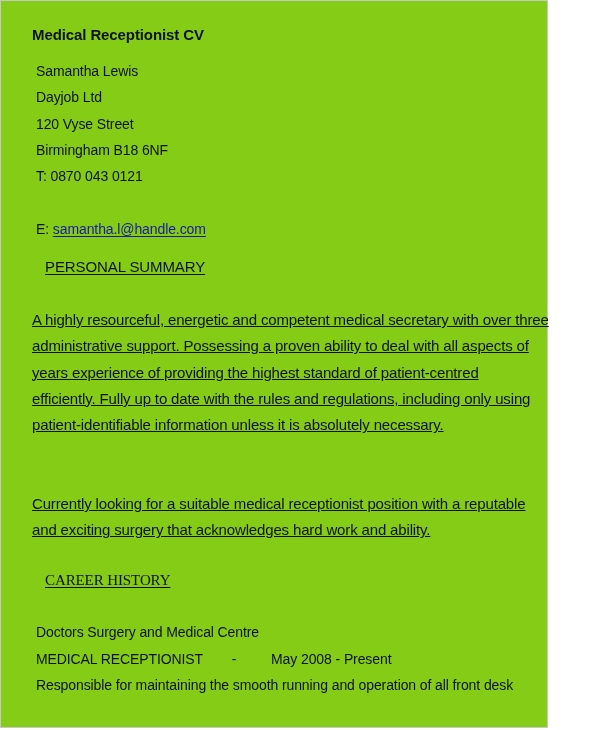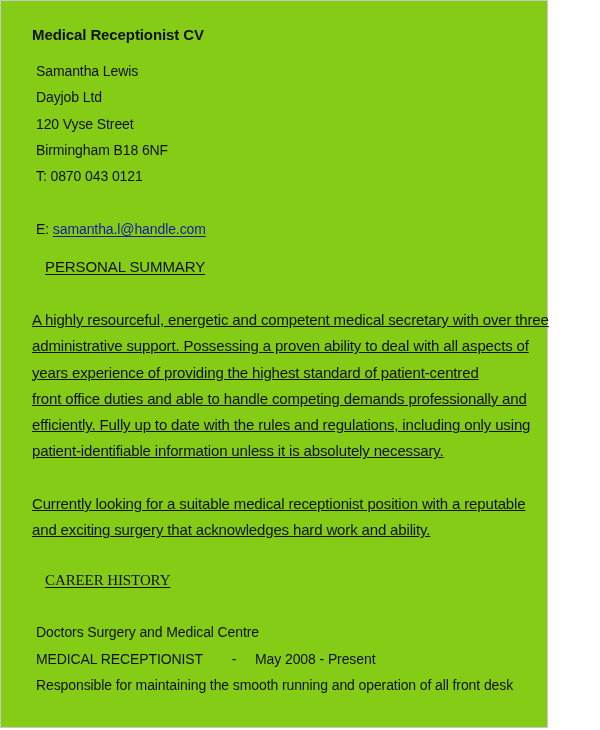--- a/index.html
+++ b/index.html
@@ -85,31 +85,30 @@
     <span>E:</span>
     <a class="email" href="#">samantha.l@handle.com</a>
   </div>
 
   <div class="line heading" style="top:257px;">PERSONAL SUMMARY</div>
 
   <div class="para" style="top:306px;">
     <span>A highly resourceful, energetic and competent medical secretary with over three</span>
     <span>administrative support. Possessing a proven ability to deal with all aspects of</span>
     <span>years experience of providing the highest standard of patient-centred</span>
-    <span>front office duties and able to handle competing demands professionally and</span>
     <span>efficiently. Fully up to date with the rules and regulations, including only using</span>
     <span>patient-identifiable information unless it is absolutely necessary.</span>
   </div>
 
   <div class="para" style="top:490px;">
     <span>Currently looking for a suitable medical receptionist position with a reputable</span>
     <span>and exciting surgery that acknowledges hard work and ability.</span>
   </div>
 
   <div class="line heading" style="top:570px;font-family:Liberation Serif, serif;">CAREER HISTORY</div>
 
   <div class="line" style="top:622px;">Doctors Surgery and Medical Centre</div>
   <div class="line" style="top:649px;">
-    <span>MEDICAL RECEPTIONIST</span><span class="role-sep" style="margin-left:10px;">-</span><span style="margin-left:0;text-align:right;">May 2008 - Present</span>
+    <span>MEDICAL RECEPTIONIST</span><span class="role-sep" style="margin-left:10px;">-</span><span style="margin-left:16px;text-align:right;">May 2008 - Present</span>
   </div>
   <div class="line" style="top:675px;">Responsible for maintaining the smooth running and operation of all front desk</div>
 
 </div>
 
 </body></html>

